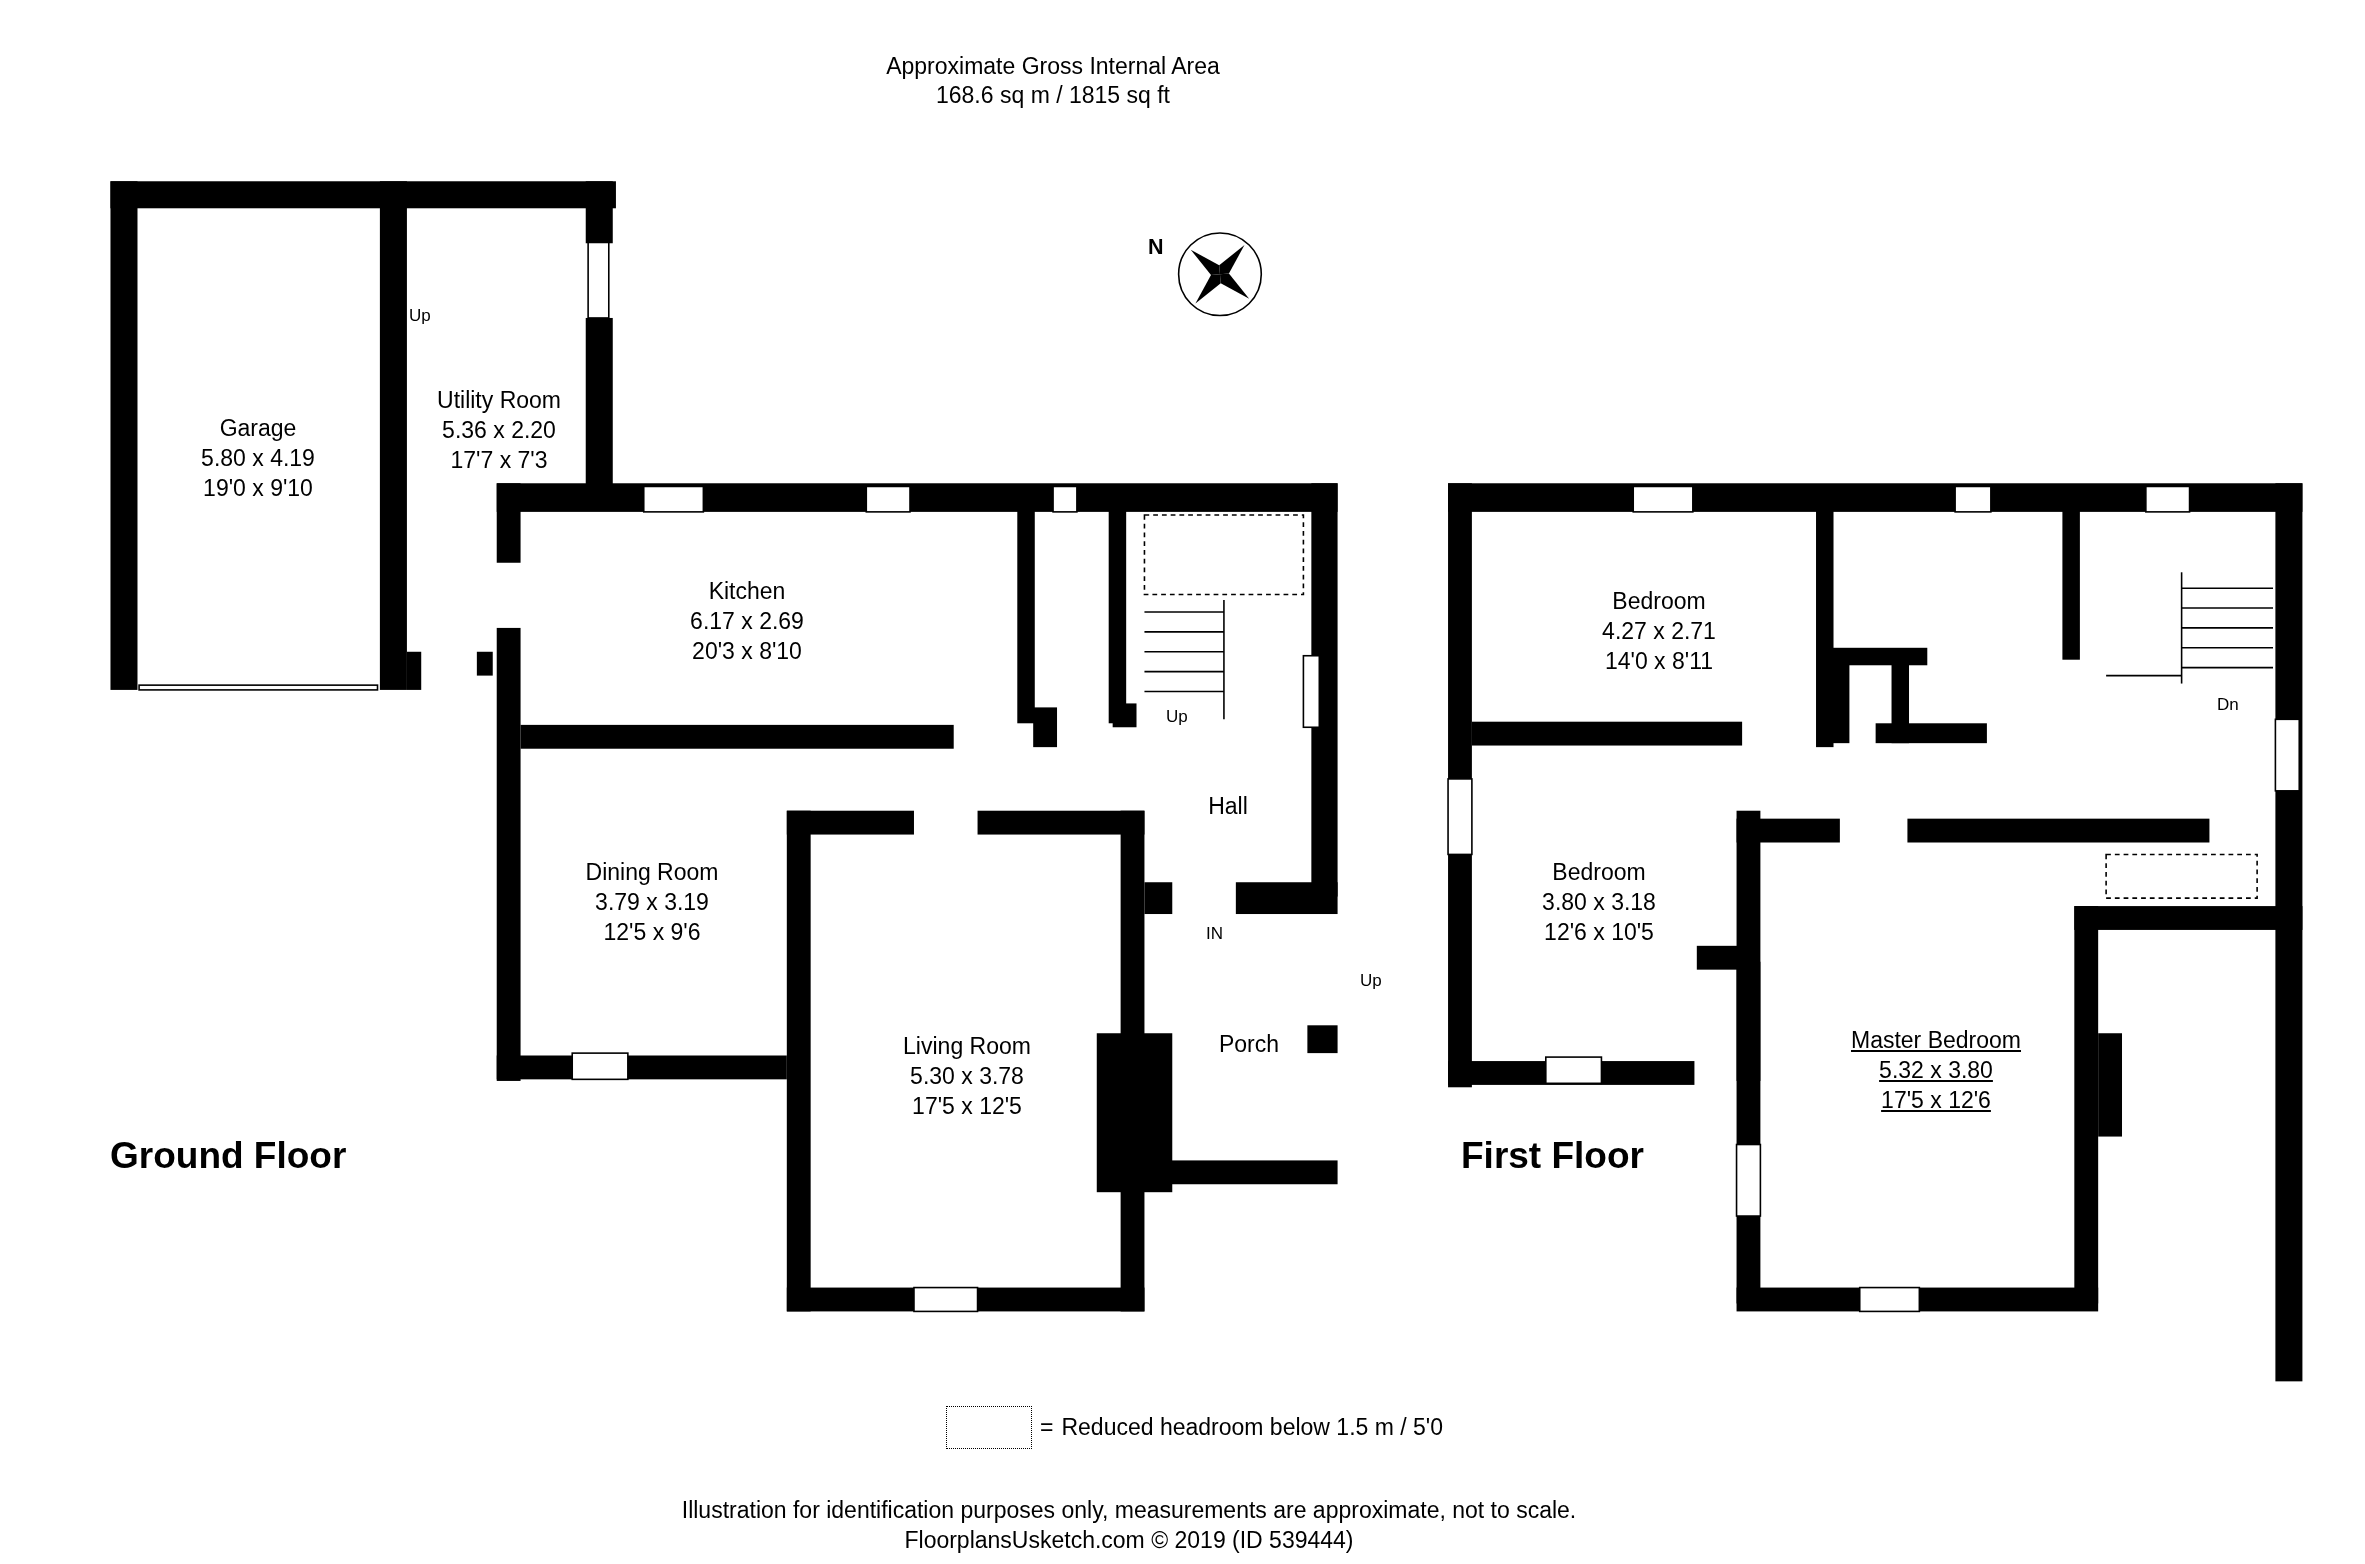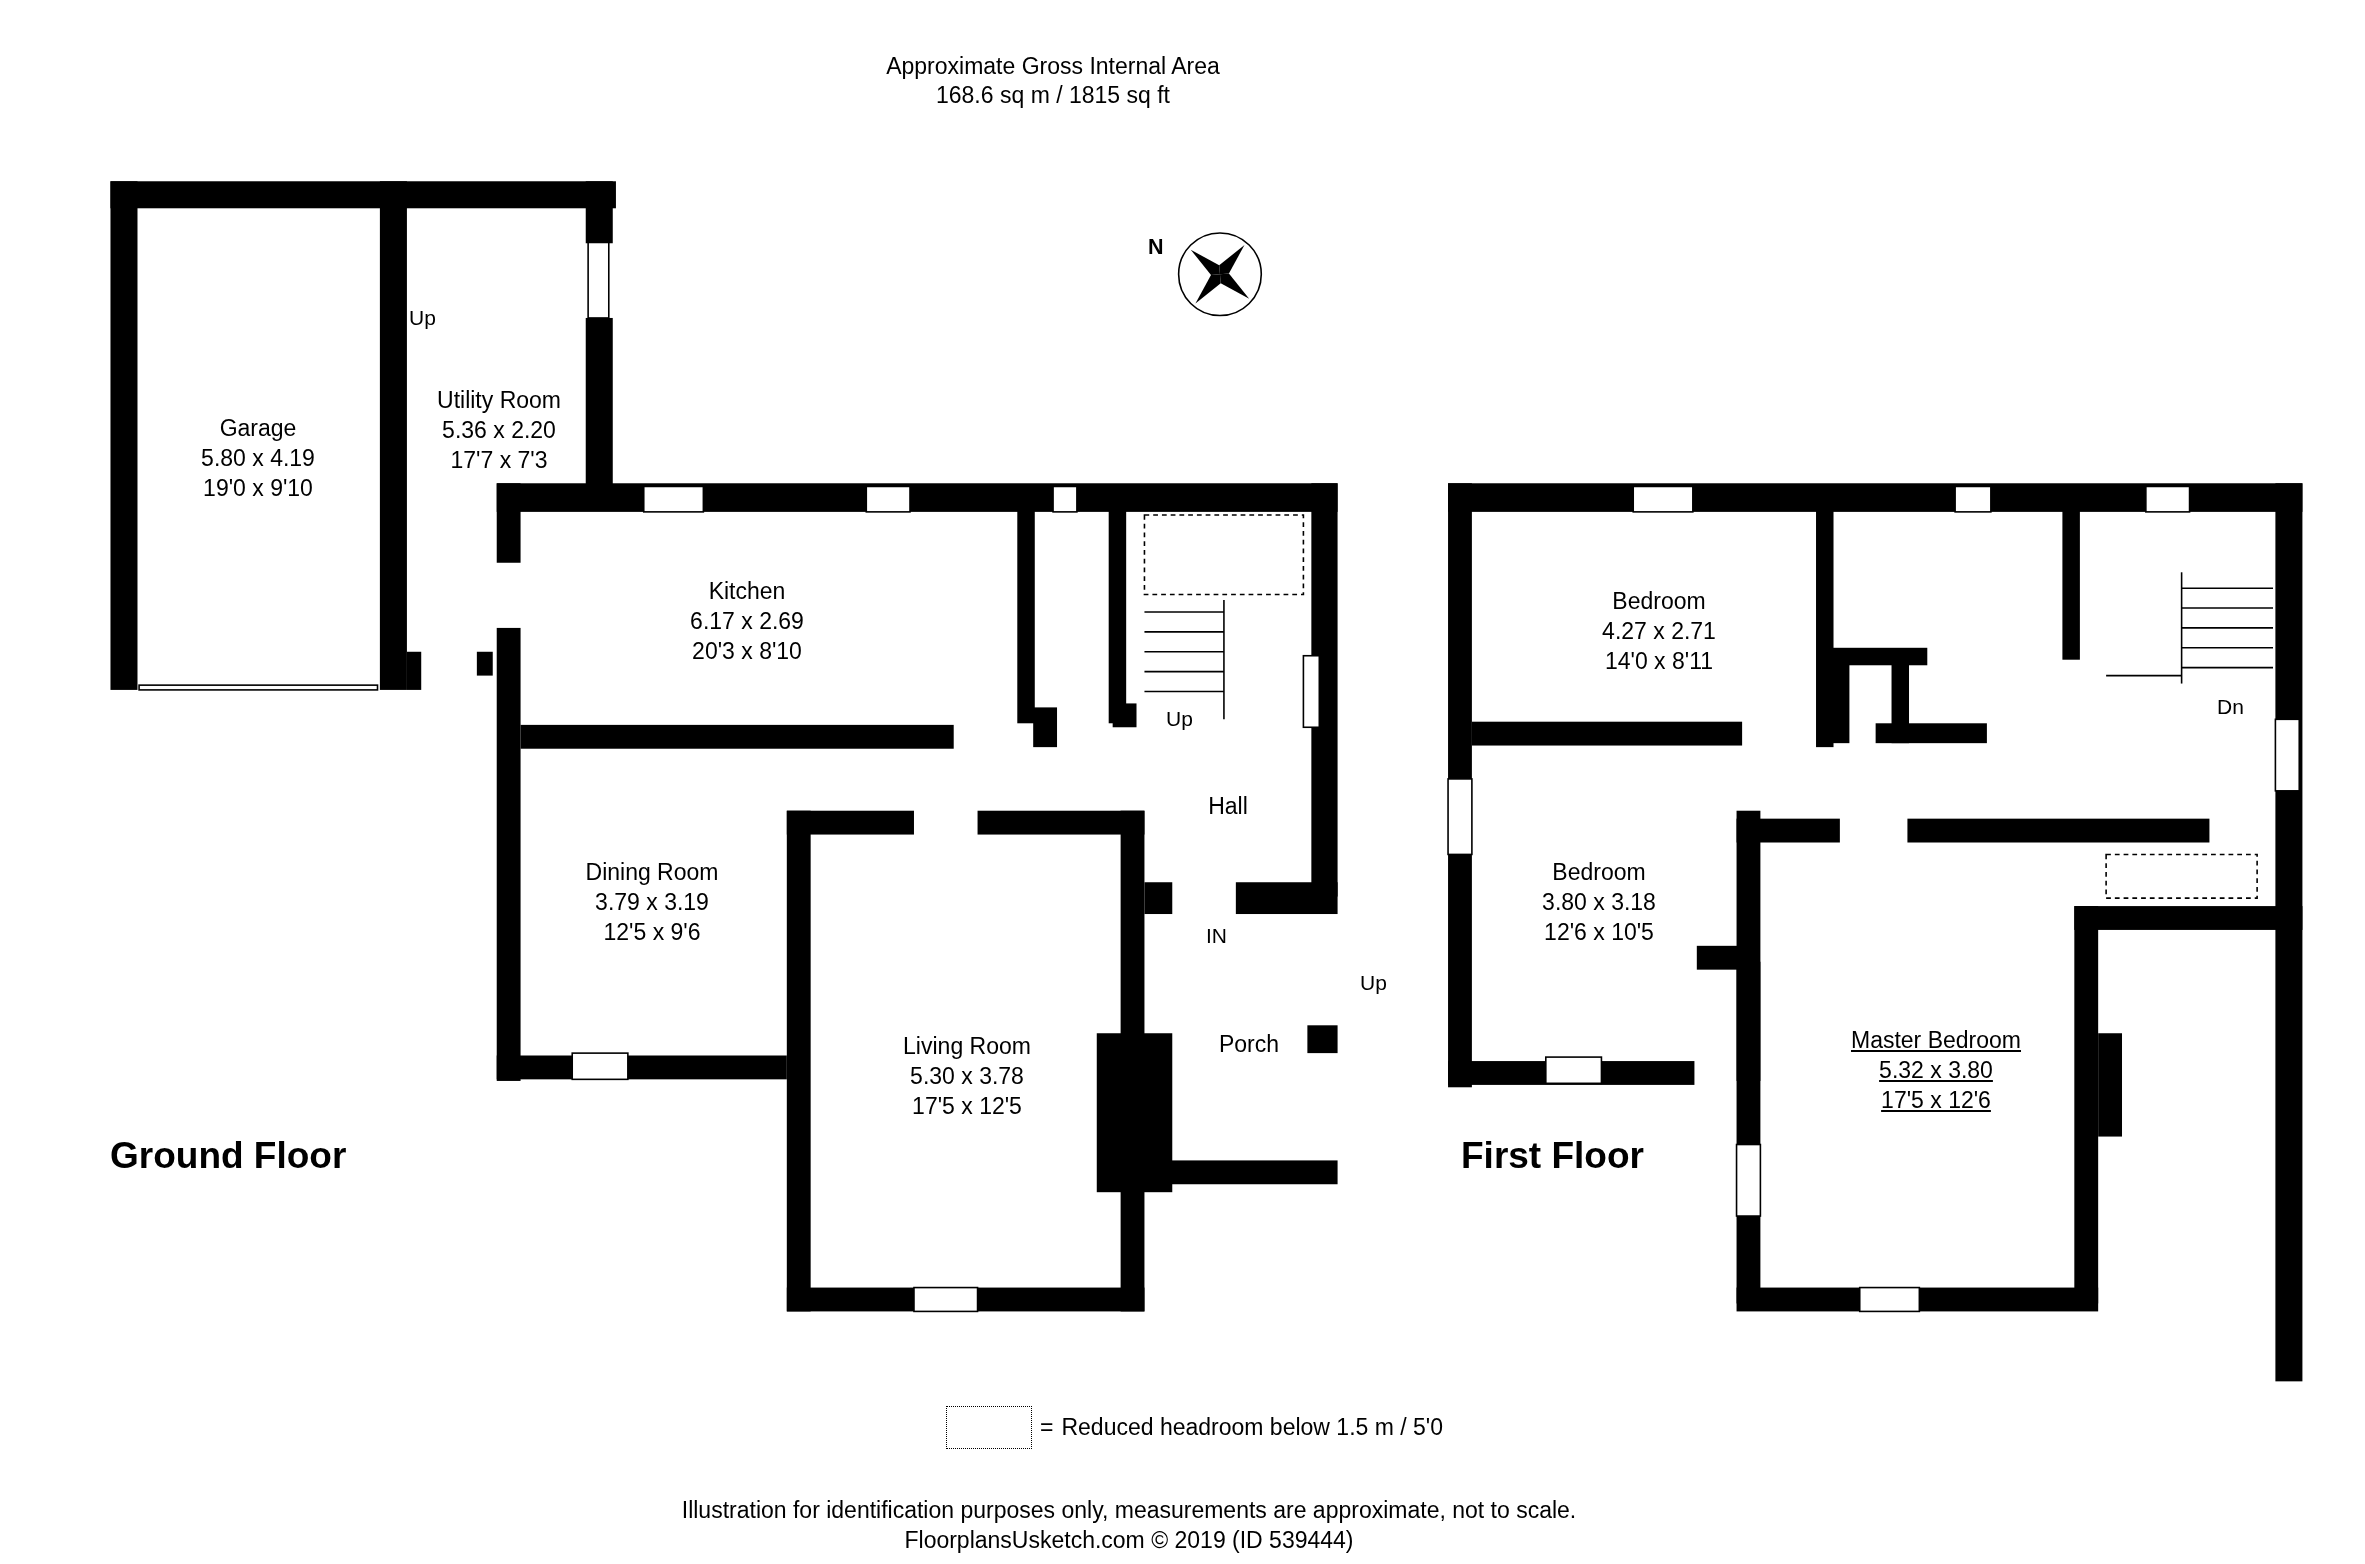--- a/index.html
+++ b/index.html
@@ -1,21 +1,21 @@
 <!DOCTYPE html>
 <html style="font-size:12.7px"><head>
 <meta charset="utf-8">
 <style>
   html, body { margin:0; padding:0; background:#ffffff; }
   body { width:2366px; height:1565px; position:relative; overflow:hidden; font-family:"Liberation Sans", sans-serif; color:#000; }
   .abs { position:absolute; }
   .header { left:0; width:2106px; top:52px; text-align:center; font-size:23px; line-height:29px; }
   .floor-title { font-weight:bold; font-size:37px; }
   .room-label { position:absolute; text-align:center; font-size:23px; line-height:30px; transform:translateX(-50%); white-space:nowrap; }
-  .small-label { position:absolute; font-size:21px; white-space:nowrap; }
+  .small-label { position:absolute; font-size:17px; white-space:nowrap; }
   .legend { left:946px; top:1406px; font-size:23px; display:flex; align-items:center; gap:8px; }
   .legend-box { width:86px; height:43px; border:1.6px dotted #000; box-sizing:border-box; }
   .footer { left:0; width:2258px; top:1495px; text-align:center; font-size:23px; line-height:30px; }
   svg { position:absolute; left:0; top:0; }
 </style>
 </head>
 <body>
 
 <div class="abs header">
   <div>Approximate Gross Internal Area</div>

